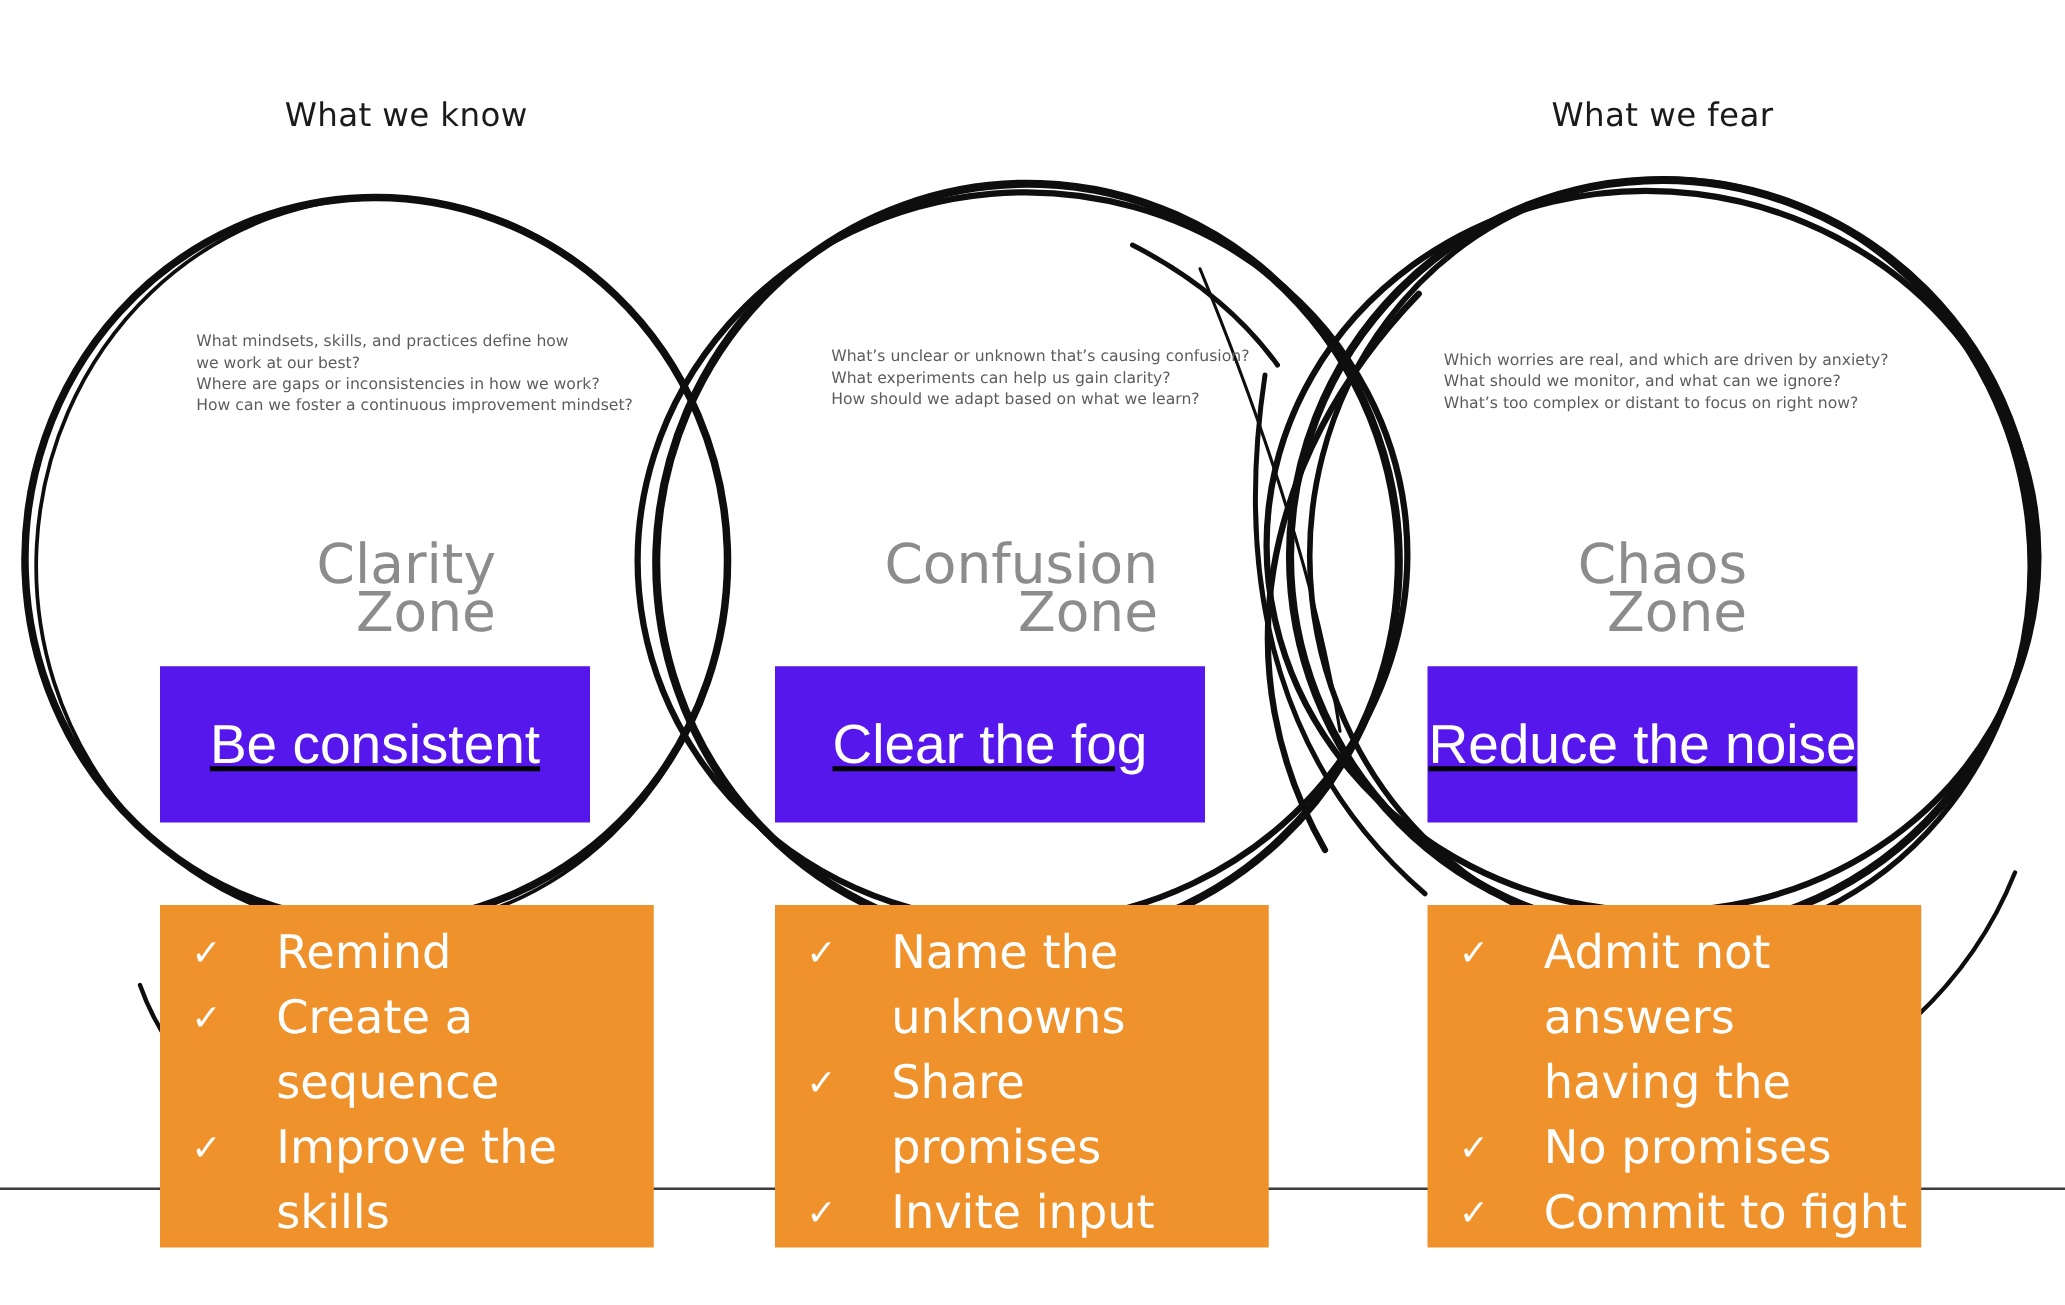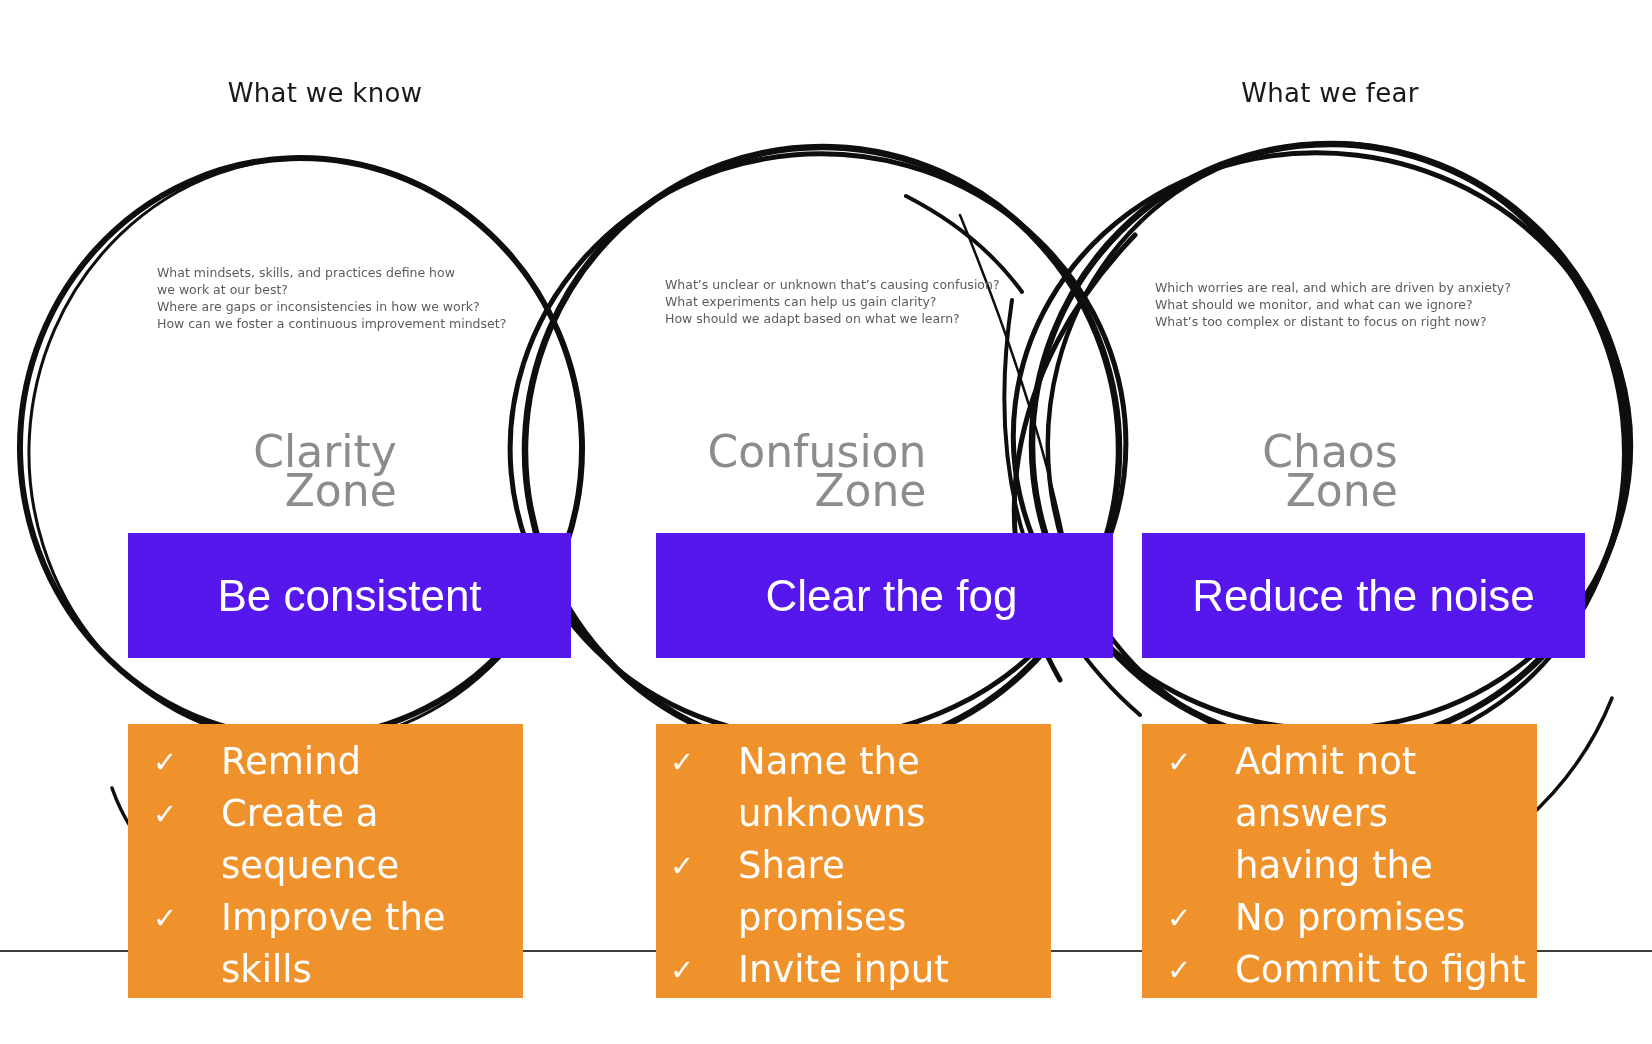--- a/index.html
+++ b/index.html
@@ -22,35 +22,35 @@
   }
   .qblock{
     position:absolute;font-size:12.5px;line-height:17px;color:var(--question-text);
     white-space:nowrap;z-index:2;
   }
   .zone{
     position:absolute;top:432px;transform:translateX(-50%);text-align:right;
     font-size:44px;line-height:39px;color:var(--zone-text);z-index:2;white-space:nowrap;
   }
   .banner{
-    position:absolute;top:533px;width:443px;height:125px;background:var(--banner-bg);
-    display:flex;align-items:center;justify-content:center;z-index:3;
+    position:absolute;top:533px;width:344px;height:125px;background:var(--banner-bg);
+    display:flex;align-items:center;justify-content:center;z-index:3;text-decoration:underline;
   }
   .banner span{
     font-family:"Liberation Sans",sans-serif;font-size:44px;color:var(--banner-text);
     white-space:nowrap;
   }
   .chkbox{
     position:absolute;top:724px;width:395px;height:274px;background:var(--checklist-bg);
     box-sizing:border-box;padding:12px 6px 0 25px;z-index:3;color:var(--checklist-text);
   }
   .chk-row{display:flex;line-height:52px;font-size:37px;}
   .chk-mark{flex:0 0 68px;font-size:29px;}
   .chk-text{white-space:nowrap;}
-  .c1{left:128px;} .c2{left:656px;padding-left:14px;} .c3{left:1142px;}
+  .c1{left:128px;} .c2{left:620px;} .c3{left:1142px;}
   .x1{left:325px;} .x2{left:817px;} .x3{left:1330px;}
 </style>
 </head>
 <body>
 
 <div class="stage">
 
   <svg class="sketch" width="1652" height="1044" viewBox="0 0 1652 1044">
     <line class="divider" x1="0" y1="951" x2="1652" y2="951" stroke-width="2"></line>
     <g>

